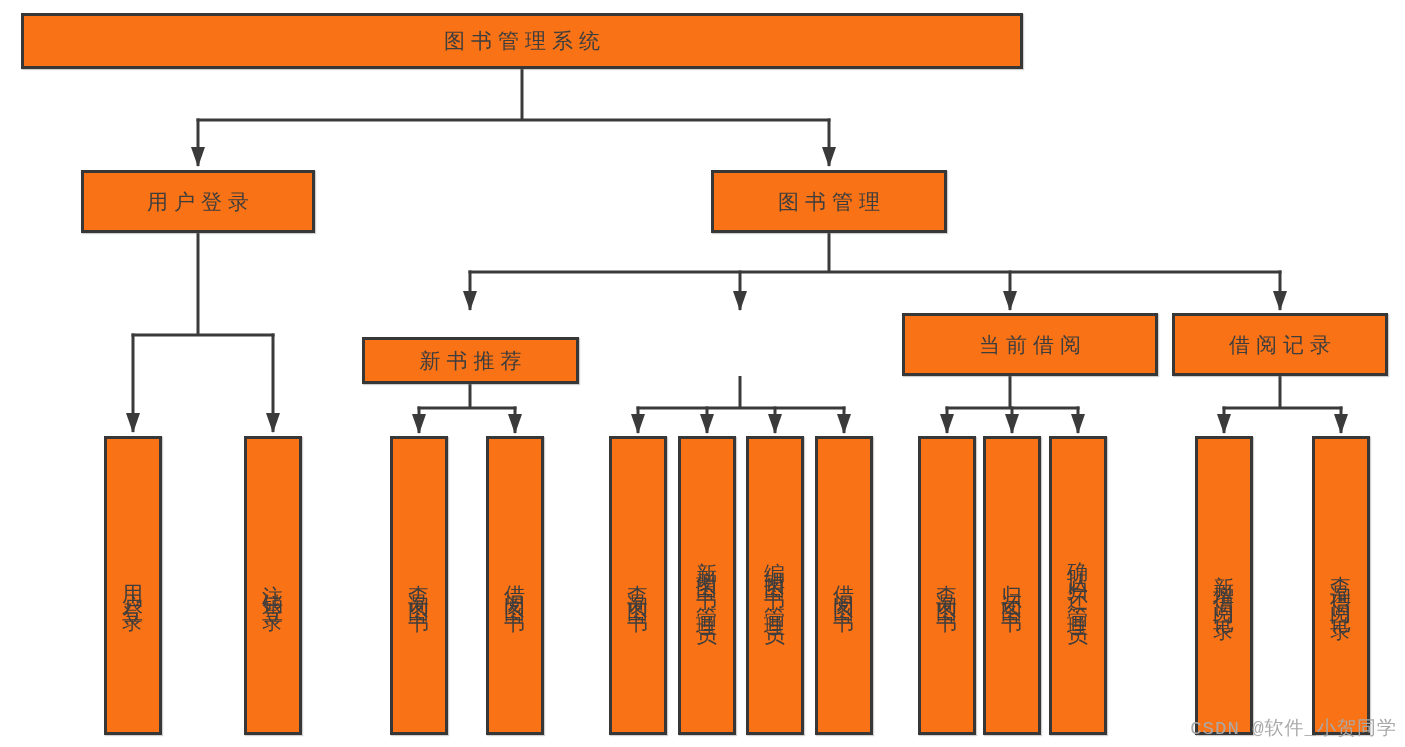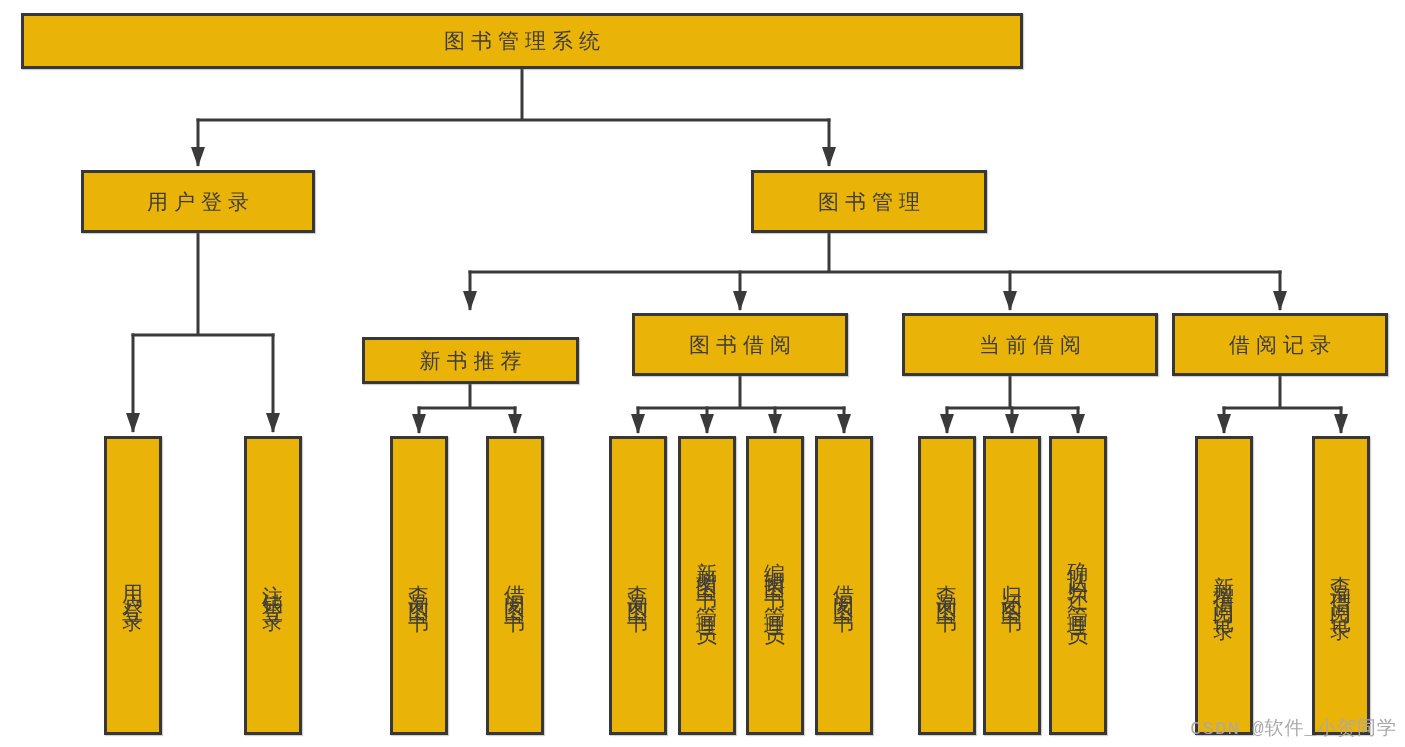--- a/index.html
+++ b/index.html
@@ -14,21 +14,21 @@
     width: 1405px; height: 747px;
     background: #ffffff;
   }
   .connectors {
     position: absolute; left: 0; top: 0;
     width: 1405px; height: 747px;
   }
   .node {
     position: absolute;
     box-sizing: border-box;
-    background: #eab308;
+    background: #f97316;
     border: 3px solid #373737;
     color: #3d3d3d;
     display: flex;
     align-items: center;
     justify-content: center;
     font-size: 21px;
     letter-spacing: 6px;
     text-indent: 6px;
     box-shadow: 1px 1px 1px rgba(120,120,120,0.35);
   }
@@ -104,29 +104,26 @@
     </g>
   </svg>
 
   <div class="node" style="left:21px; top:13px; width:1002px; height:56px;">
     <span>图书管理系统</span>
   </div>
 
   <div class="node" style="left:81px; top:170px; width:234px; height:63px;">
     <span>用户登录</span>
   </div>
-  <div class="node" style="left:711px; top:170px; width:236px; height:63px;margin-left:40px;">
+  <div class="node" style="left:711px; top:170px; width:236px; height:63px;">
     <span>图书管理</span>
   </div>
 
   <div class="node" style="left:362px; top:313px; width:217px; height:47px;margin-top:24px;">
     <span>新书推荐</span>
-  </div>
-  <div class="node" style="left:632px; top:313px; width:216px; height:63px;">
-    <span>图书借阅</span>
   </div>
   <div class="node" style="left:902px; top:313px; width:256px; height:63px;">
     <span>当前借阅</span>
   </div>
   <div class="node" style="left:1172px; top:313px; width:216px; height:63px;">
     <span>借阅记录</span>
   </div>
 
   <div class="node leaf" style="left:104px; top:436px; width:58px; height:299px;">
     <span>用户登录</span>

